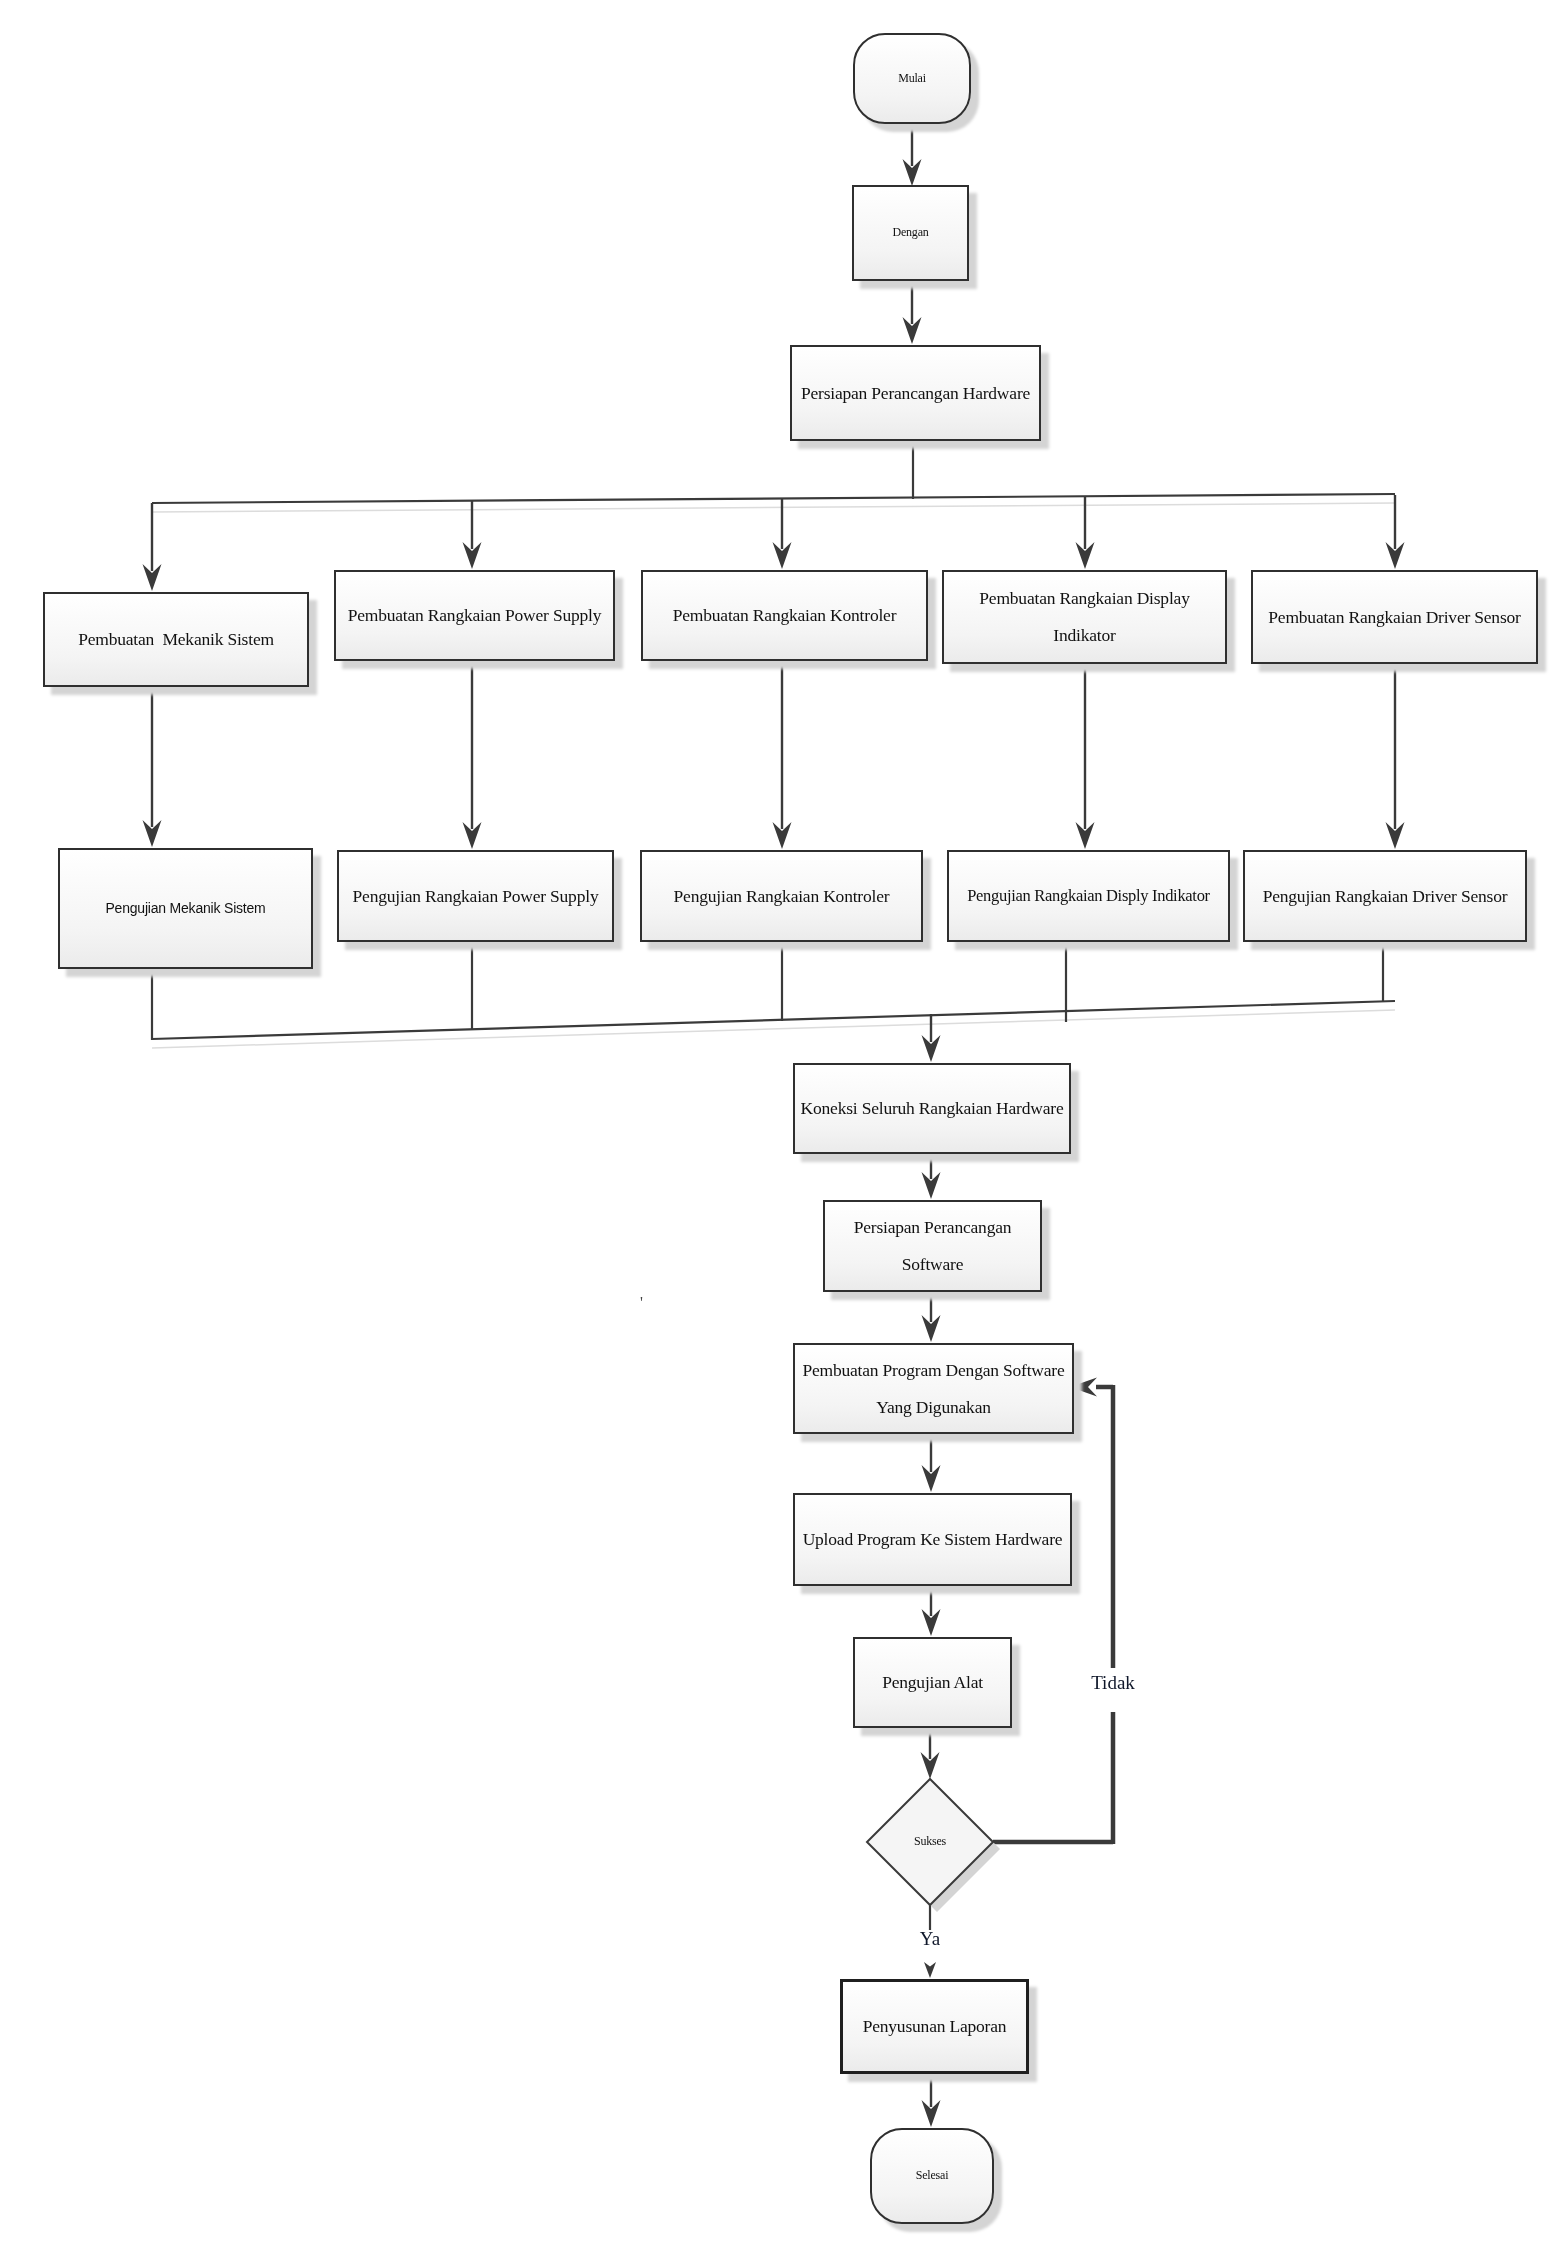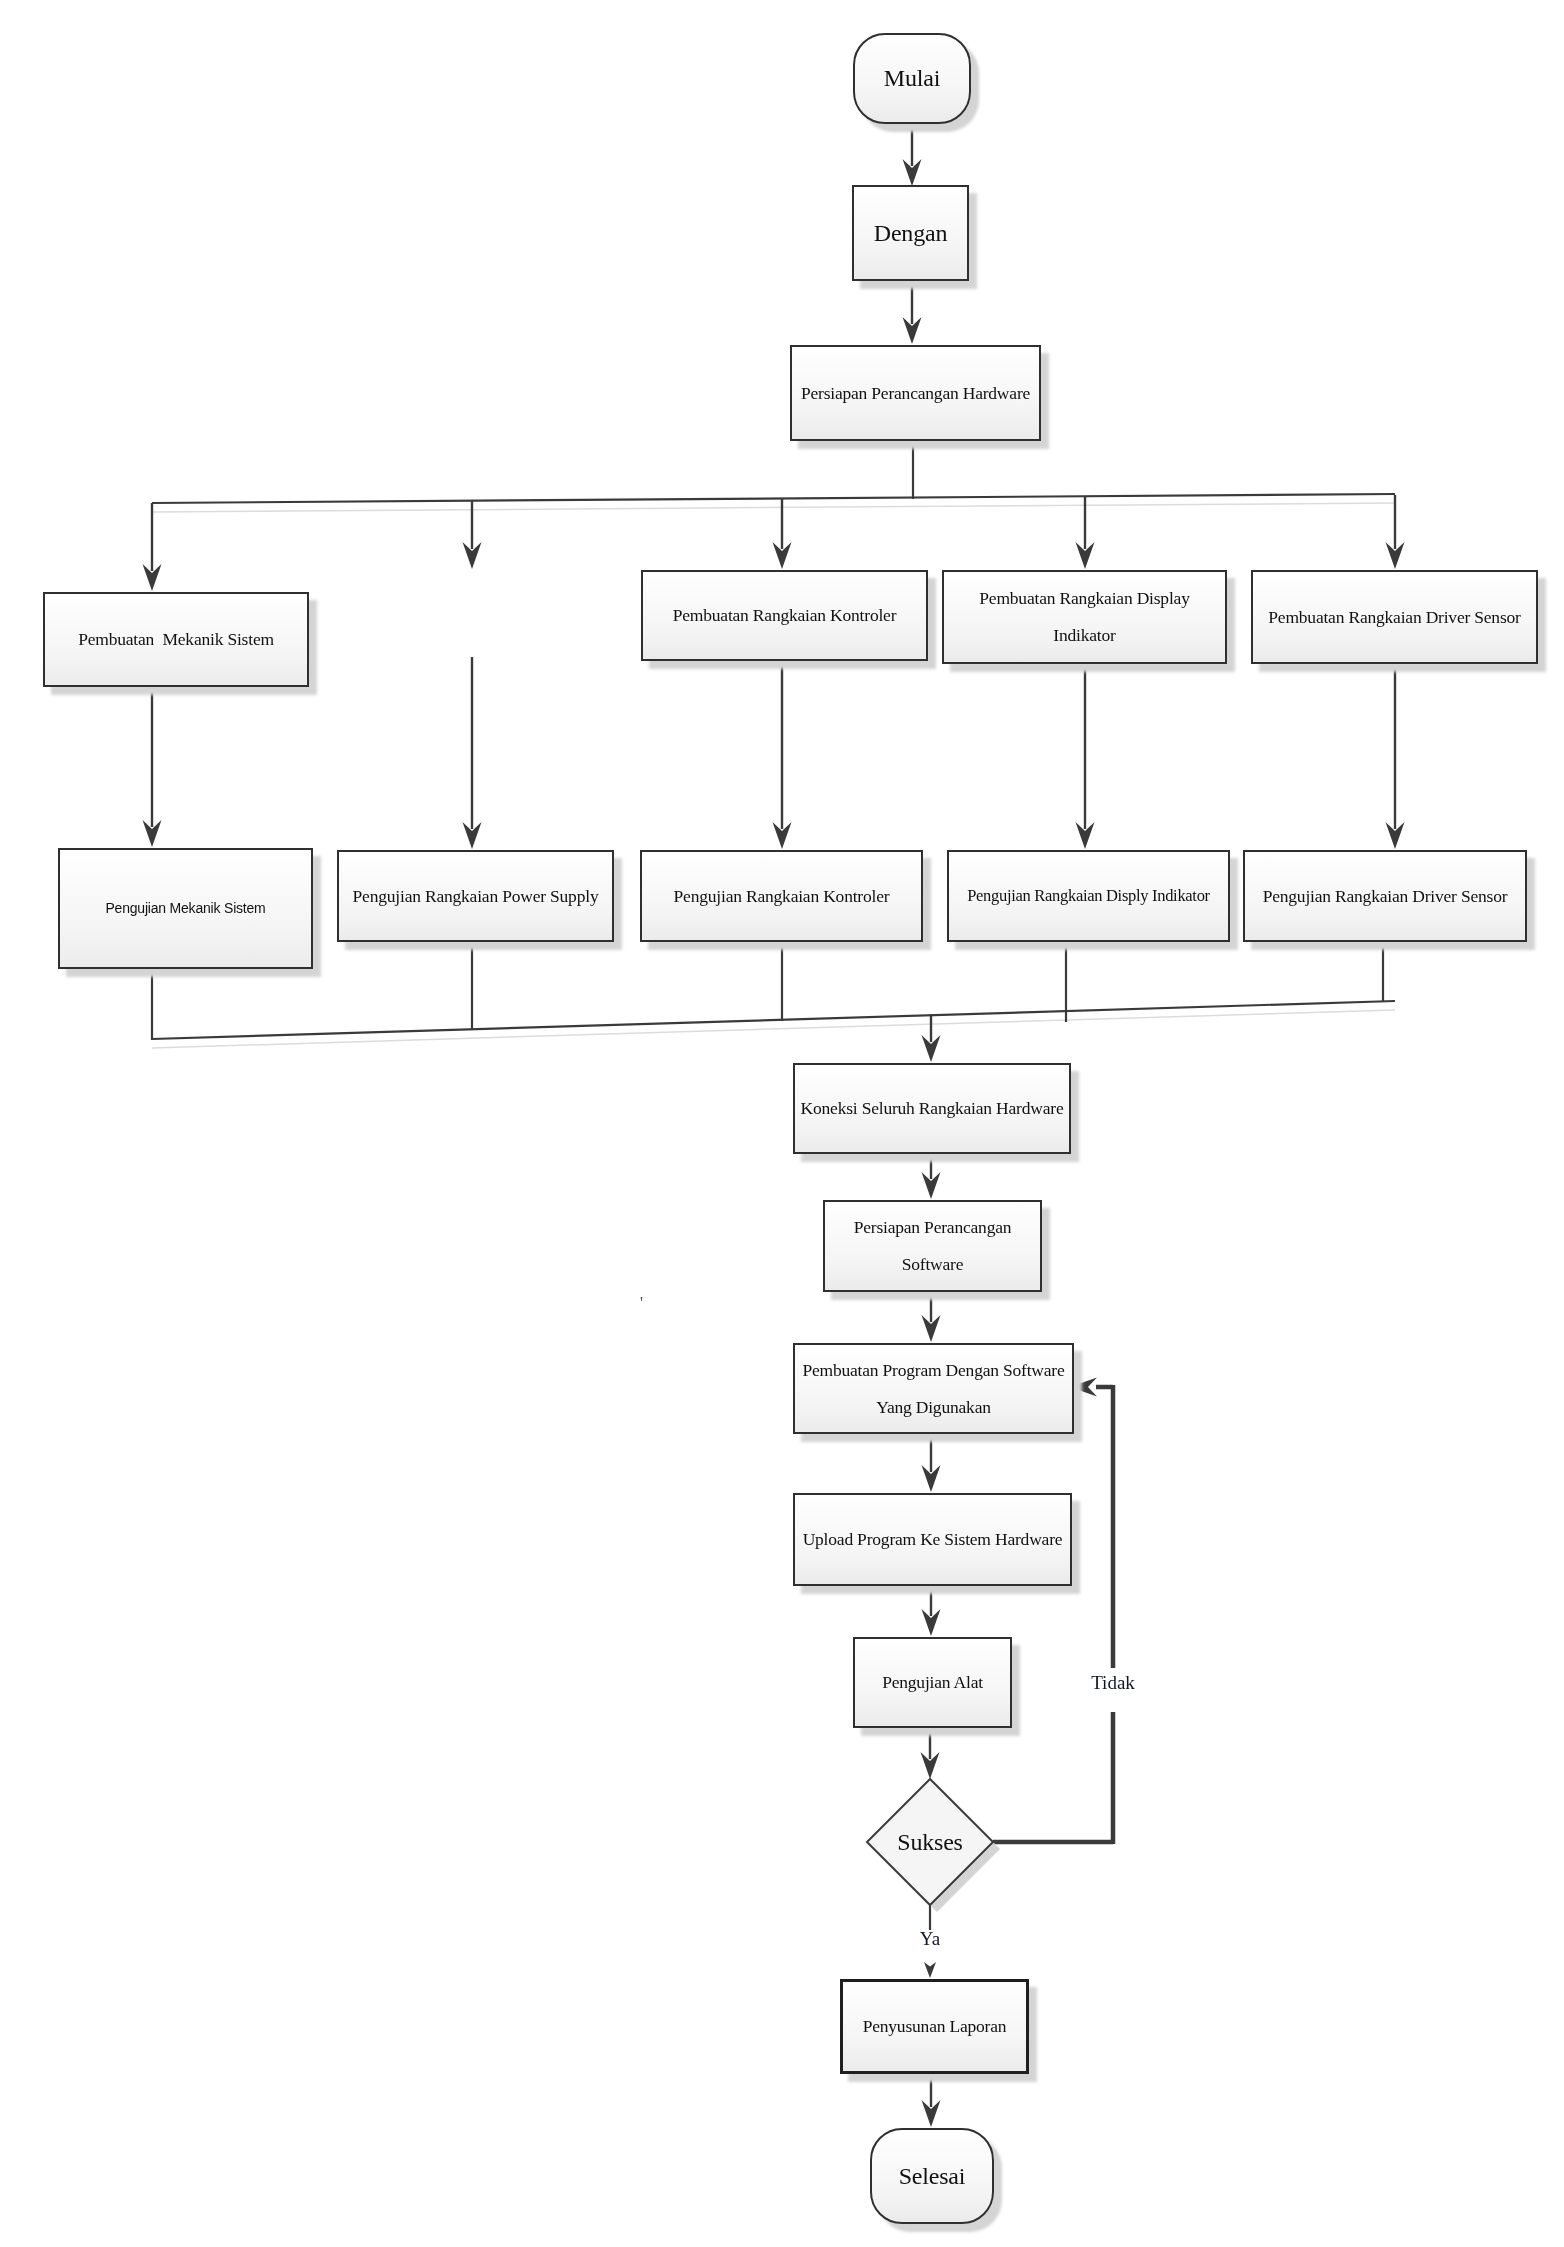--- a/index.html
+++ b/index.html
@@ -18,21 +18,21 @@
     border:2px solid #2f2f2f;
     background:linear-gradient(180deg,#ffffff 0%,#f4f4f4 70%,#ebebeb 100%);
     box-shadow:8px 8px 3px #d4d4d4;
   }
   .terminator { border-radius:32px; }
   .thick { border-width:3px; border-color:#1f1f1f; }
   .lbl {
     font-size:17.5px; line-height:2.1; letter-spacing:-0.2px;
     white-space:pre-wrap; padding:0 2px;
   }
-  .big .lbl { font-size:24px; }
+  .big .lbl { font-size:12px; }
   .tight .lbl { font-size:16.5px; letter-spacing:-0.3px; }
   .sans .lbl { font-family:"Liberation Sans","DejaVu Sans",sans-serif; font-size:14px; }
   .diamond-label { background:transparent; border:none; }
   .edge-label {
     position:absolute; text-align:center; font-size:19px; color:#0f172a;
     font-family:"Liberation Serif","DejaVu Serif",serif;
   }
   .stray { position:absolute; font-size:16px; color:#444444; }
 </style>
 </head>
@@ -124,20 +124,23 @@
   <div class="node box big" style="left:852px;top:185px;width:113px;height:92px">
     <span class="lbl">Dengan</span>
   </div>
   <div class="node box" style="left:790px;top:345px;width:247px;height:92px">
     <span class="lbl">Persiapan Perancangan Hardware</span>
   </div>
 
   <div class="node box" style="left:43px;top:592px;width:262px;height:91px">
     <span class="lbl">Pembuatan  Mekanik Sistem</span>
   </div>
+  <div class="node box" style="left:334px;top:570px;width:277px;height:87px">
+    <span class="lbl">Pembuatan Rangkaian Power Supply</span>
+  </div>
   <div class="node box" style="left:641px;top:570px;width:283px;height:87px">
     <span class="lbl">Pembuatan Rangkaian Kontroler</span>
   </div>
   <div class="node box" style="left:942px;top:570px;width:281px;height:90px">
     <span class="lbl">Pembuatan Rangkaian Display
 Indikator</span>
   </div>
   <div class="node box" style="left:1251px;top:570px;width:283px;height:90px">
     <span class="lbl">Pembuatan Rangkaian Driver Sensor</span>
   </div>

